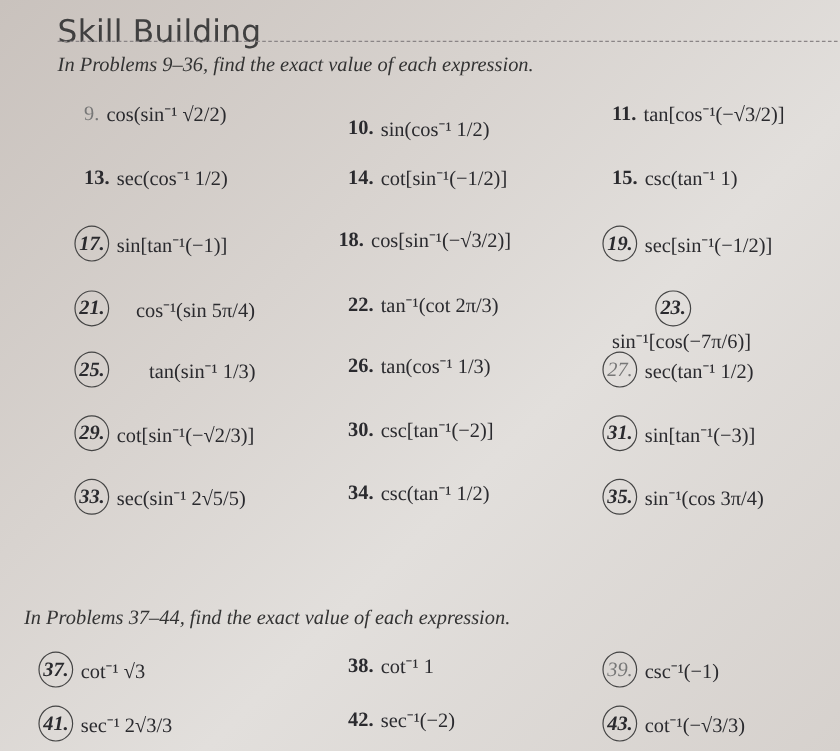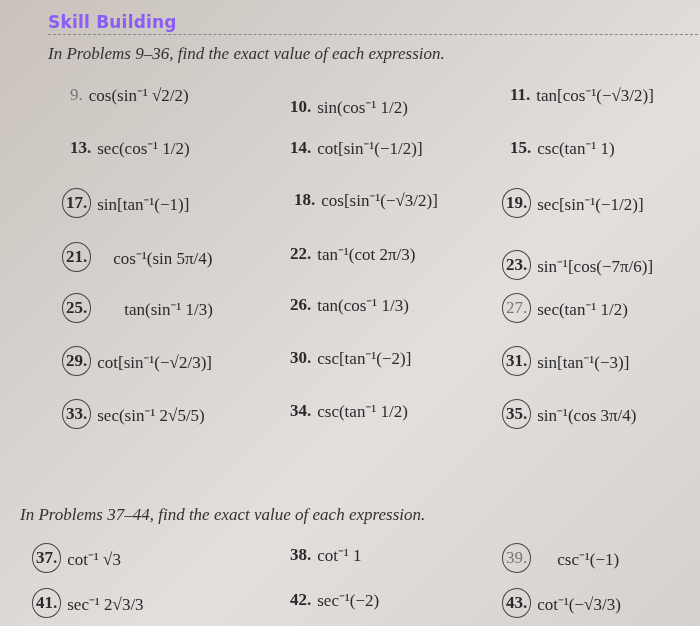--- a/index.html
+++ b/index.html
@@ -1,24 +1,24 @@
 <!DOCTYPE html>
 <html><head>
 <meta charset="utf-8">
 <style>
   html,body{margin:0;padding:0;}
   body{width:700px;height:626px;overflow:hidden;
     background:linear-gradient(135deg,#c9c2bd 0%,#d8d3cf 35%,#e2dfdc 60%,#d6d1cd 100%);
     font-family:"Liberation Serif",serif;color:#2a2a2e;position:relative;}
-  .heading{position:absolute;left:48px;top:12px;font-family:"DejaVu Sans",sans-serif;font-weight:bold;font-size:17px;color:#8b5cf6;letter-spacing:0.2px;}
+  .heading{position:absolute;left:48px;top:12px;font-family:"DejaVu Sans",sans-serif;font-weight:normal;font-size:26px;color:#404040;letter-spacing:0.2px;}
   .rule{position:absolute;left:48px;top:34px;width:660px;border-top:1.5px dashed #8a8586;}
   .instr{position:absolute;font-style:italic;font-size:17px;color:#333;}
   .prob{position:absolute;display:flex;align-items:center;font-size:17px;white-space:nowrap;}
   .num{font-weight:bold;margin-right:6px;}
-  .num.circled{border:1.5px solid #444;border-radius:50%;padding:4px 3px;margin-left:-8px;}
+  .num.circled{border:1.5px solid #444;border-radius:50%;padding:4px 3px;margin-left:-8px;font-style:italic;}
   .num.faint{font-weight:normal;color:#777;}
 </style>
 </head>
 <body>
 
 <div class="heading">Skill Building</div>
 <div class="rule"></div>
 <div class="instr" style="left:48px;top:44px;">In Problems 9–36, find the exact value of each expression.</div>
 <div class="instr" style="left:20px;top:505px;">In Problems 37–44, find the exact value of each expression.</div>
 
@@ -44,37 +44,37 @@
       <span>cot[sin⁻¹(−1/2)]</span>
     </div>
     <div class="prob" style="left: 510px; top: 136px;">
       <span class="num">15.</span>
       <span>csc(tan⁻¹ 1)</span>
     </div>
     <div class="prob" style="left: 70px; top: 188px;">
       <span class="num circled">17.</span>
       <span>sin[tan⁻¹(−1)]</span>
     </div>
-    <div class="prob" style="left: 294px; top: 188px; text-align: center;">
+    <div class="prob" style="left: 282px; top: 188px; text-align: center;">
       <span class="num">18.</span>
       <span>cos[sin⁻¹(−√3/2)]</span>
     </div>
     <div class="prob" style="left: 510px; top: 188px;">
       <span class="num circled">19.</span>
       <span>sec[sin⁻¹(−1/2)]</span>
     </div>
     <div class="prob" style="left: 70px; top: 242px; gap: 16px;">
       <span class="num circled">21.</span>
       <span>cos⁻¹(sin 5π/4)</span>
     </div>
     <div class="prob" style="left: 290px; top: 242px;">
       <span class="num">22.</span>
       <span>tan⁻¹(cot 2π/3)</span>
     </div>
-    <div class="prob" style="left: 510px; top: 250px;">
+    <div class="prob" style="left: 510px; top: 242px; flex-direction: column;">
       <span class="num circled">23.</span>
       <span>sin⁻¹[cos(−7π/6)]</span>
     </div>
     <div class="prob" style="left: 70px; top: 293px; gap: 27px;">
       <span class="num circled">25.</span>
       <span>tan(sin⁻¹ 1/3)</span>
     </div>
     <div class="prob" style="left: 290px; top: 293px;">
       <span class="num">26.</span>
       <span>tan(cos⁻¹ 1/3)</span>
@@ -108,21 +108,21 @@
       <span>sin⁻¹(cos 3π/4)</span>
     </div>
     <div class="prob" style="left: 40px; top: 543px;">
       <span class="num circled">37.</span>
       <span>cot⁻¹ √3</span>
     </div>
     <div class="prob" style="left: 290px; top: 543px;">
       <span class="num">38.</span>
       <span>cot⁻¹ 1</span>
     </div>
-    <div class="prob" style="left: 510px; top: 543px; gap: 20px;">
+    <div class="prob" style="left: 510px; top: 543px;">
       <span class="num circled faint">39.</span>
       <span>csc⁻¹(−1)</span>
     </div>
     <div class="prob" style="left: 40px; top: 588px;">
       <span class="num circled">41.</span>
       <span>sec⁻¹ 2√3/3</span>
     </div>
     <div class="prob" style="left: 290px; top: 588px;">
       <span class="num">42.</span>
       <span>sec⁻¹(−2)</span>

